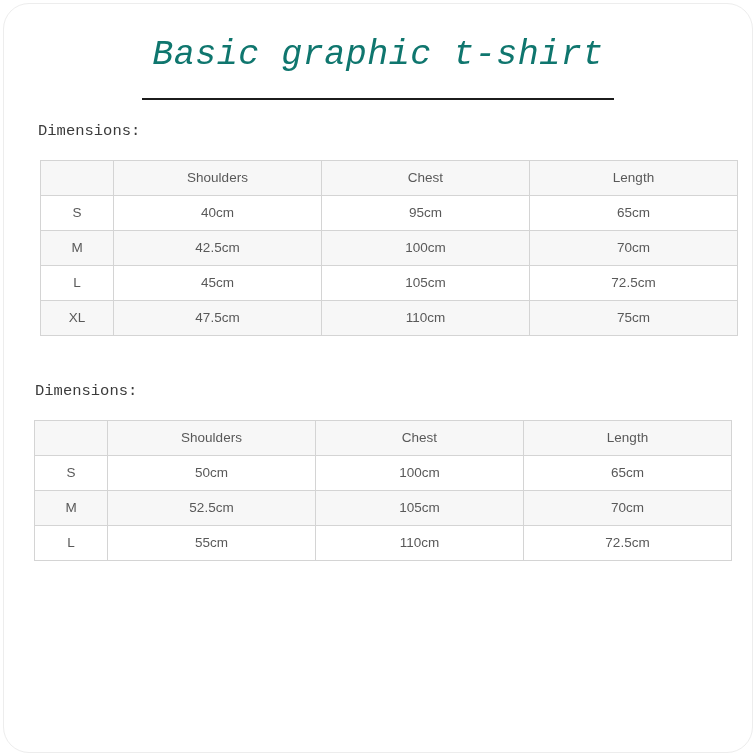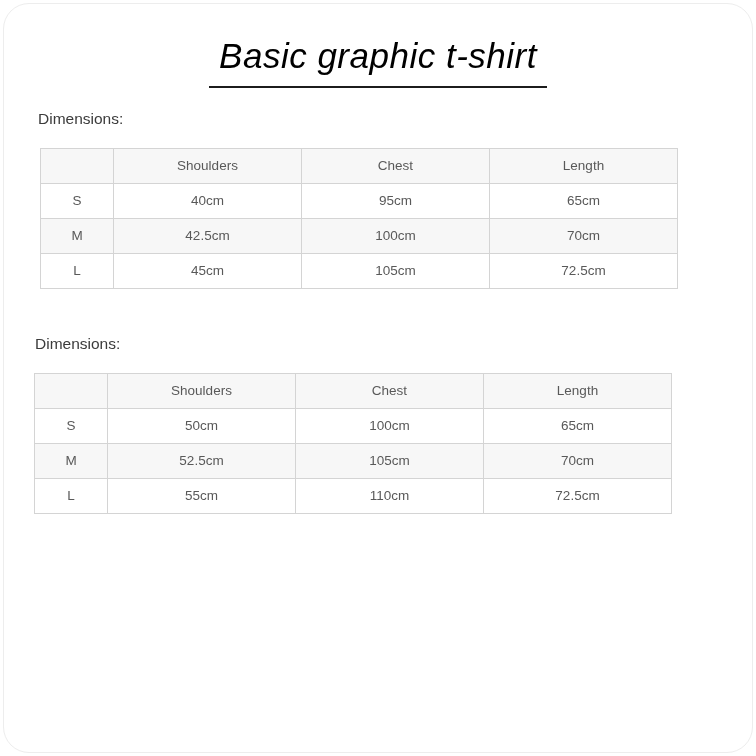--- a/index.html
+++ b/index.html
@@ -15,41 +15,42 @@
     position: absolute; inset: 3px;
     border: 1px solid #ededed;
     border-radius: 26px;
     pointer-events: none;
   }
   .page { padding-top: 34px; }
 
   .title-row { text-align: center; margin: 0; }
   .title {
     display: inline-block;
-    font-family: Liberation Sans, sans-serif;
+    font-family: Liberation Mono, monospace;
     font-style: italic;
     font-size: 35px;
     line-height: 1.25;
-    color: #000000;
+    color: #0f766e;
     letter-spacing: 0.5px;
     border-bottom: 2px solid #1c1c1c;
-    padding: 0 10px 8px 10px;
+    padding: 0 10px 20px 10px;
   }
 
   .dim-label {
     margin: 22px 0 13px 38px;
     font-size: 15.5px;
     color: #3b3b3b;
+    font-family: Liberation Mono, monospace;
   }
 
   table.size-table {
     border-collapse: collapse;
     table-layout: fixed;
     margin-left: 40px;
-    width: 638px;
+    width: 698px;
     margin-top: 20px;
   }
   .section-2 table.size-table { margin-left: 34px; }
   .section-2 .dim-label { margin-left: 35px; }
   .section-2 { margin-top: 46px; }
 
   table.size-table col.size-col { width: 73px; }
 
   table.size-table th,
   table.size-table td {
@@ -106,20 +107,26 @@
           <td>42.5cm</td>
           <td>100cm</td>
           <td>70cm</td>
         </tr>
         <tr>
           <td>L</td>
           <td>45cm</td>
           <td>105cm</td>
           <td>72.5cm</td>
         </tr>
+        <tr>
+          <td>XL</td>
+          <td>47.5cm</td>
+          <td>110cm</td>
+          <td>75cm</td>
+        </tr>
       </tbody>
     </table>
   </section>
 
   <section class="section-2">
     <div class="dim-label">Dimensions:</div>
 
     <table class="size-table">
       <colgroup>
           <col class="size-col">

